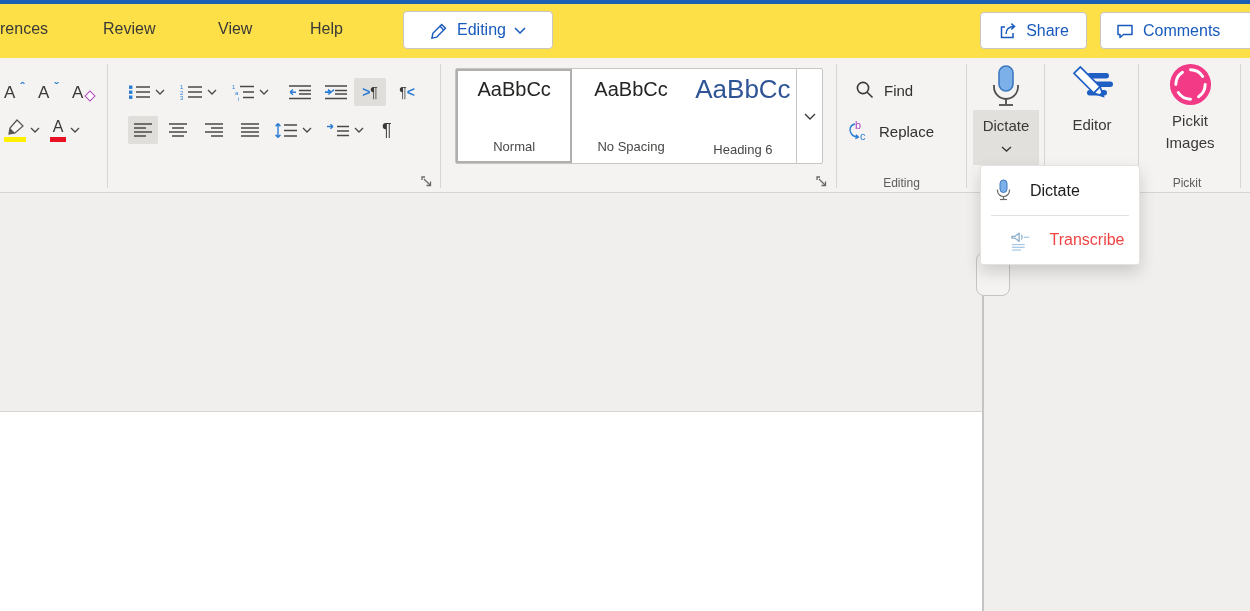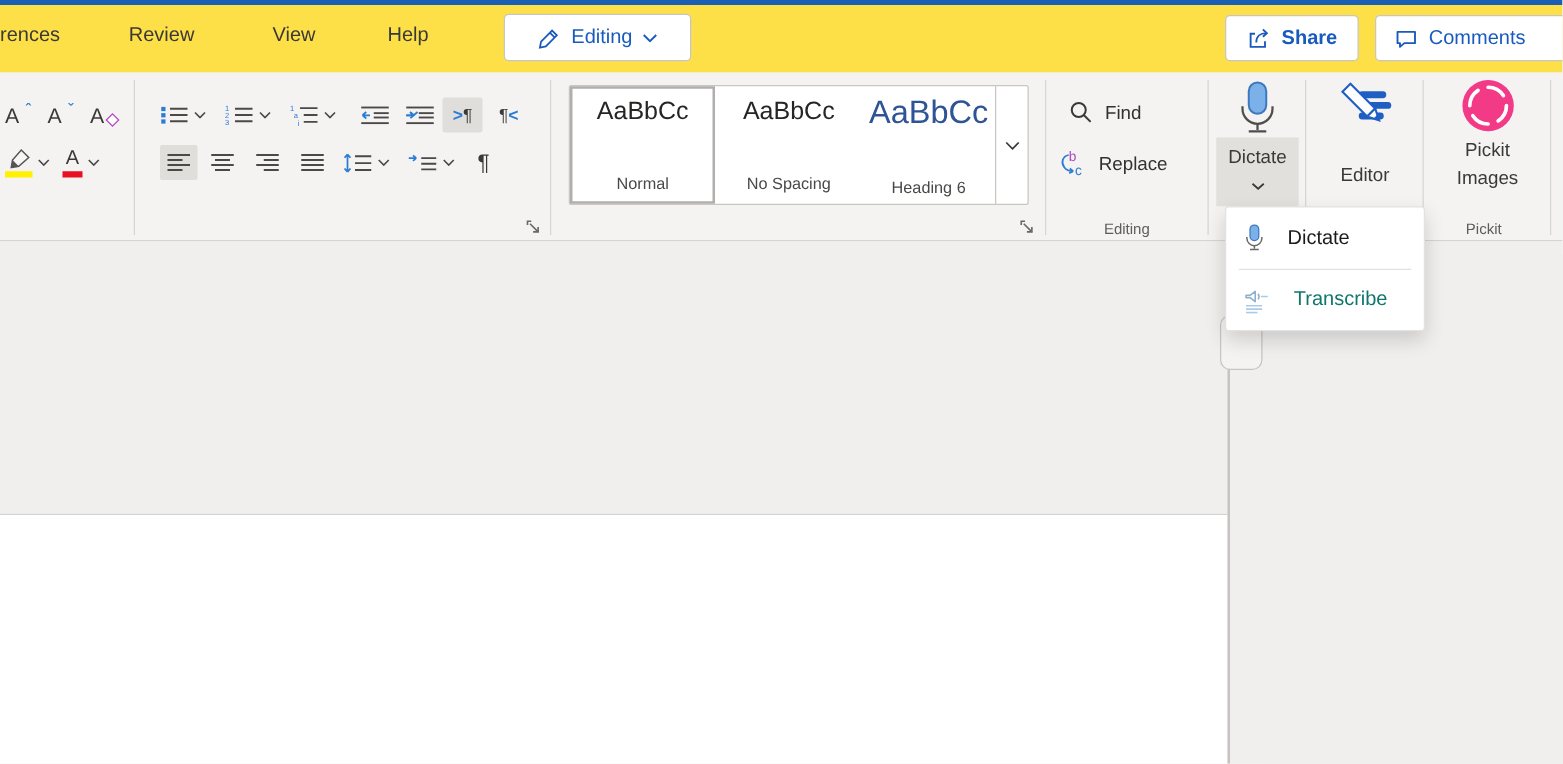--- a/index.html
+++ b/index.html
@@ -69,21 +69,21 @@
     border-top:1px solid #d6d4d2; }
   .page-edge { position:absolute; left:982px; top:195px; width:2px; height:416px; background:#c6c4c2; }
   .scroll-cap { position:absolute; left:976px; top:252px; width:34px; height:44px;
     border:1px solid #c7c5c3; border-radius:8px; background:#f4f3f2; }
 
   
   .menu { position:absolute; left:980px; top:165px; width:160px; background:#fff;
     border:1px solid #e4e2e0; border-radius:3px; box-shadow:0 7px 16px rgba(0,0,0,.16); z-index:10; }
   .menu-item { display:flex; align-items:center; gap:18px; padding:13px 0 13px 14px;
     font-size:16px; color:#1c1b1a; cursor:pointer; }
-  .menu-item.disabled { color:#0f766e; cursor:default; }
+  .menu-item.disabled { color:#ef4444; cursor:default;justify-content:center; }
   .menu-div { height:1px; background:#e3e1df; margin:0 10px; }
 </style>
 </head>
 <body>
 
 <div class="screen">
 
   <div class="accentbar"></div>
 
   <div class="tabbar">
@@ -96,21 +96,21 @@
       <svg width="19" height="19" viewBox="0 0 20 20">
         <path d="M12.3 3.6l4 4L7 17l-5 1 1-5z" fill="none" stroke="#185abd" stroke-width="1.5"></path>
         <line x1="10.6" y1="5.6" x2="14.4" y2="9.4" stroke="#185abd" stroke-width="1.5"></line>
       </svg>
       <span>Editing</span>
       <svg class="chev" width="12" height="7" viewBox="0 0 12 7">
         <path d="M1 1l5 5 5-5" fill="none" stroke="#185abd" stroke-width="1.5"></path>
       </svg>
     </button>
 
-    <button class="pill" style="left:980px; top:8px; width:107px; height:37px;font-weight:bold;">
+    <button class="pill" style="left:980px; top:8px; width:107px; height:37px;">
       <svg width="20" height="20" viewBox="0 0 20 20">
         <path d="M7 6H3.5v10.5H15V12" fill="none" stroke="#185abd" stroke-width="1.5"></path>
         <path d="M8 13c0-5 3.5-7.5 8-7.5" fill="none" stroke="#185abd" stroke-width="1.5"></path>
         <path d="M13.3 2.6L16.5 5.5l-3.2 2.9" fill="none" stroke="#185abd" stroke-width="1.5"></path>
       </svg>
       <span>Share</span>
     </button>
 
     <button class="pill" style="left:1100px; top:8px; width:170px; height:37px; justify-content:flex-start; padding-left:14px;">
       <svg width="20" height="20" viewBox="0 0 20 20">
@@ -348,21 +348,21 @@
         <line x1="10" y1="41" x2="24" y2="41" stroke="#4f4e4d" stroke-width="1.8"></line>
       </svg>
       <div class="dictate-lower">
         <span class="lbl">Dictate</span>
         <svg class="chev" width="11" height="6" viewBox="0 0 11 6">
           <path d="M1 1l4.5 4L10 1" fill="none" stroke="#3a3938" stroke-width="1.4"></path>
         </svg>
       </div>
     </div>
 
-    <div class="bigbtn" style="left:1046px; top:4px; width:92px;gap:16px;">
+    <div class="bigbtn" style="left:1046px; top:4px; width:92px;">
       <svg width="46" height="48" viewBox="0 0 46 48">
         <rect x="18" y="11" width="22" height="5.5" rx="2.7" fill="#1f5fc4"></rect>
         <rect x="18" y="19.5" width="26" height="5.5" rx="2.7" fill="#1f5fc4"></rect>
         <rect x="18" y="28" width="20" height="5.5" rx="2.7" fill="#1f5fc4"></rect>
         <g transform="rotate(-45 23 23)">
           <rect x="18.5" y="2" width="9" height="28" fill="#fff" stroke="#1f5fc4" stroke-width="1.7"></rect>
           <polygon points="18.5,30 27.5,30 23,39" fill="#fff" stroke="#1f5fc4" stroke-width="1.7"></polygon>
           <polygon points="21.2,34.8 24.8,34.8 23,38.6" fill="#1f5fc4"></polygon>
         </g>
       </svg>

